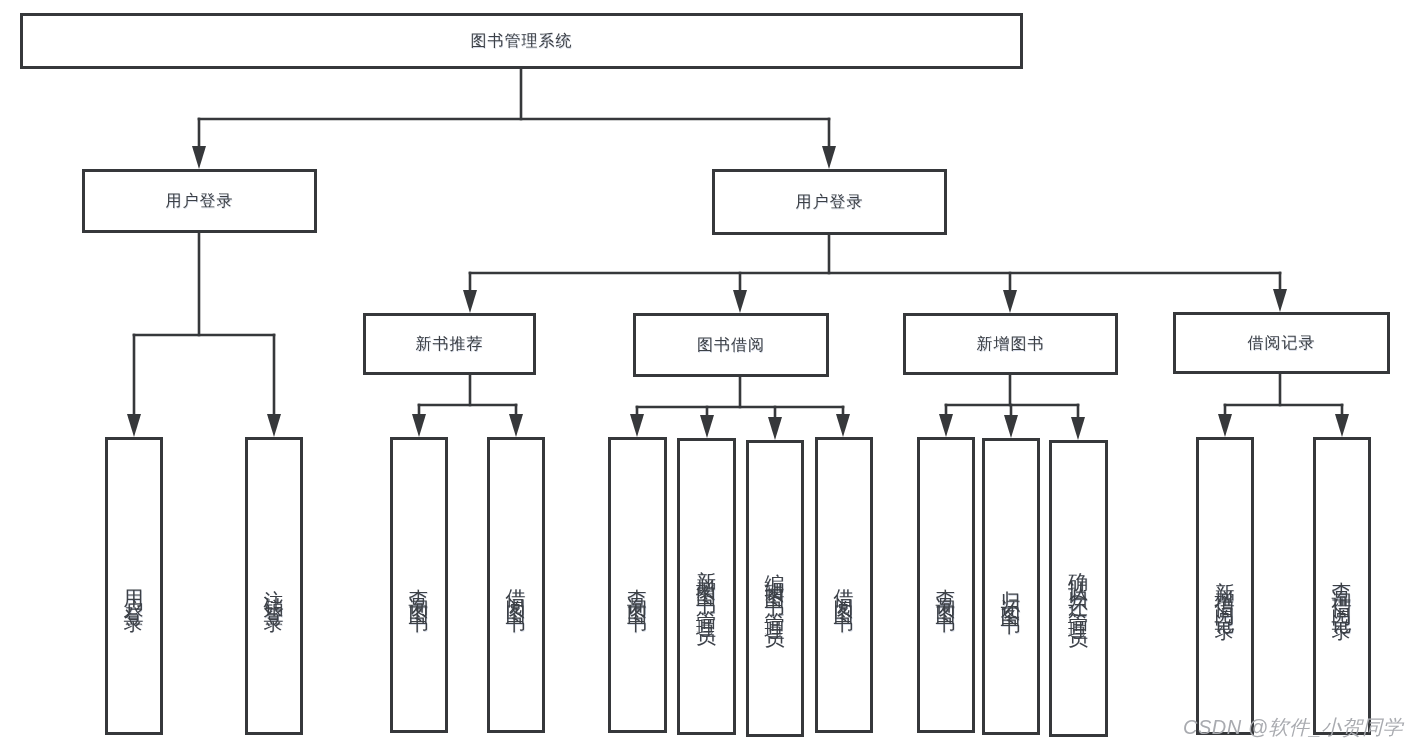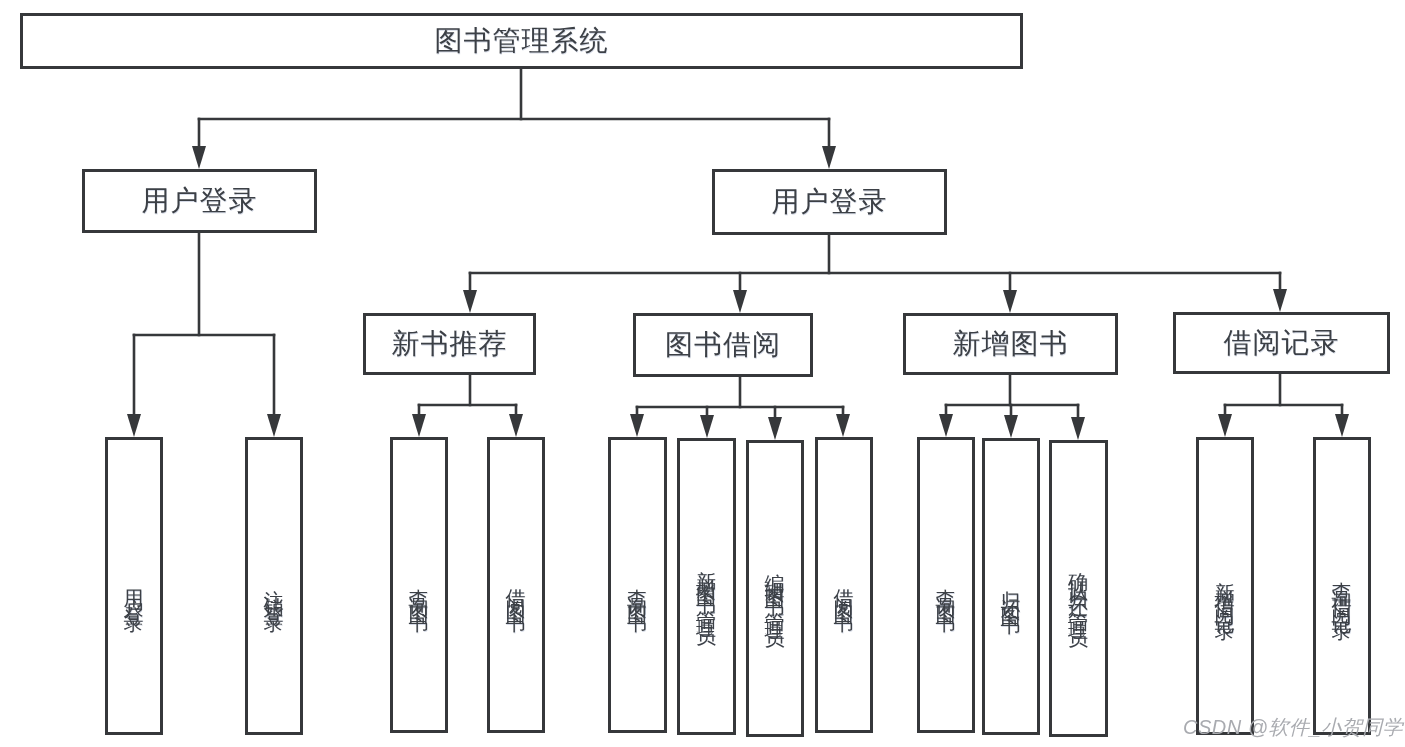--- a/index.html
+++ b/index.html
@@ -24,21 +24,21 @@
   }
   .box {
     position: absolute;
     box-sizing: border-box;
     background: #ffffff;
     border: 3px solid #36383b;
     display: flex;
     align-items: center;
     justify-content: center;
     color: #3c4046;
-    font-size: 28px;
+    font-size: 16px;
     letter-spacing: 1px;
     text-shadow: 0.5px 0.5px 0 rgba(90,110,160,0.25);
     white-space: nowrap;
   }
   .vbox {
     writing-mode: vertical-rl;
     text-orientation: mixed;
     font-size: 20px;
     letter-spacing: 8px;
     line-height: 1;
@@ -115,21 +115,21 @@
       <line x1="1342" y1="405" x2="1342" y2="419" stroke="#36383b" stroke-width="2.6" stroke-linecap="square"></line>
       <polygon points="1335,414 1349,414 1342,437" fill="#36383b"></polygon>
     </svg>
 
   <div class="box" style="left:20px; top:13px; width:1003px; height:56px;">图书管理系统</div>
 
   <div class="box" style="left:82px; top:169px; width:235px; height:64px;">用户登录</div>
   <div class="box" style="left:712px; top:169px; width:235px; height:66px;">用户登录</div>
 
   <div class="box" style="left:363px; top:313px; width:173px; height:62px;">新书推荐</div>
-  <div class="box" style="left:633px; top:313px; width:180px; height:64px;">图书借阅</div>
+  <div class="box" style="left:633px; top:313px; width:196px; height:64px;">图书借阅</div>
   <div class="box" style="left:903px; top:313px; width:215px; height:62px;">新增图书</div>
   <div class="box" style="left:1173px; top:312px; width:217px; height:62px;">借阅记录</div>
 
   <div class="box vbox" style="left:105px; top:437px; width:58px; height:298px;">用户登录</div>
   <div class="box vbox" style="left:245px; top:437px; width:58px; height:298px;">注销登录</div>
 
   <div class="box vbox" style="left:390px; top:437px; width:58px; height:296px;">查询图书</div>
   <div class="box vbox" style="left:487px; top:437px; width:58px; height:296px;">借阅图书</div>
 
   <div class="box vbox" style="left:608px; top:437px; width:59px; height:296px;">查询图书</div>

